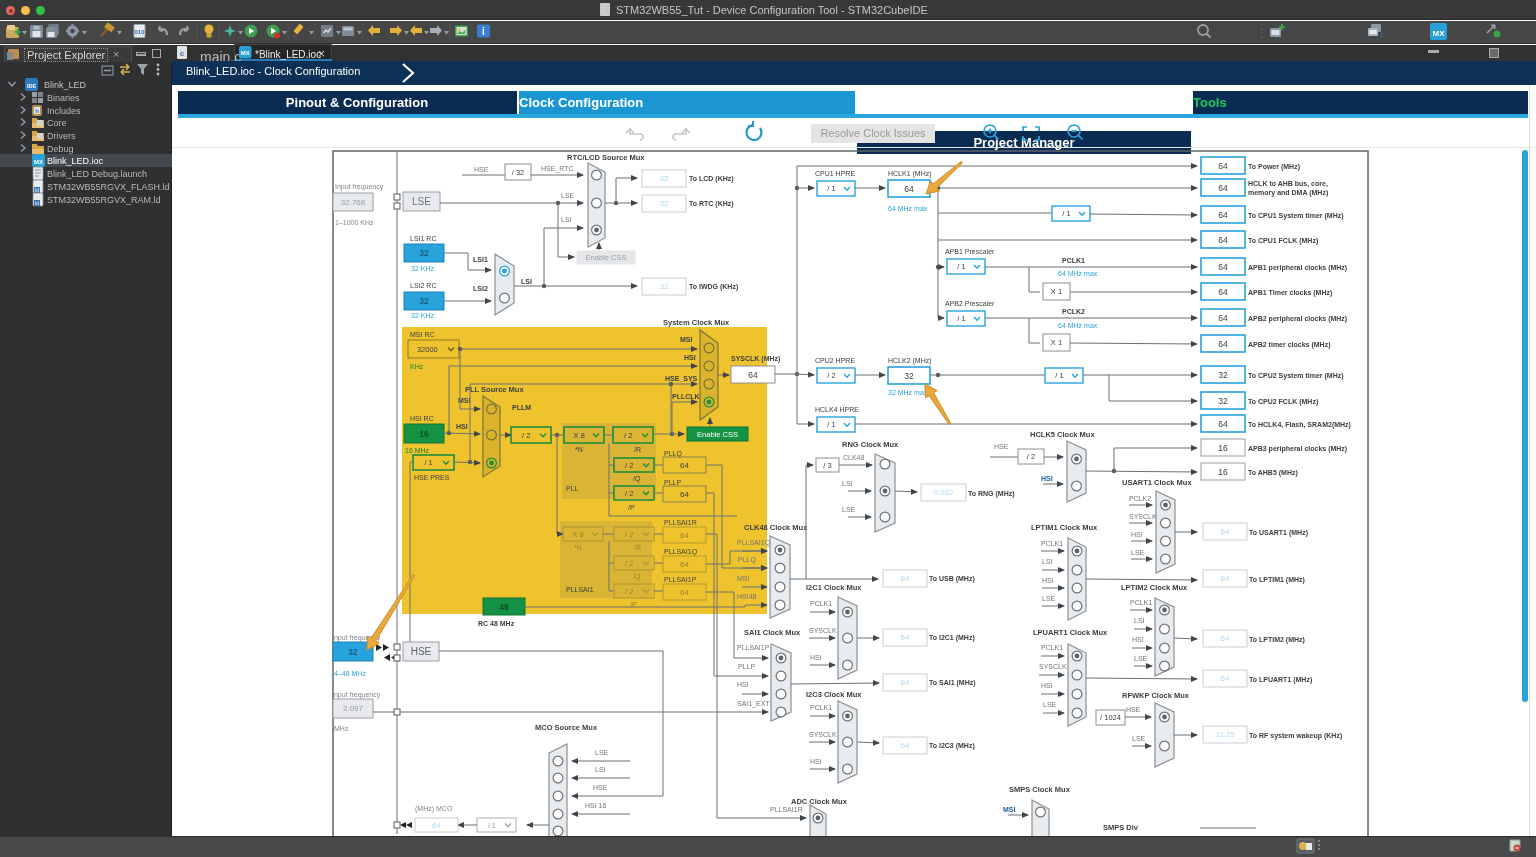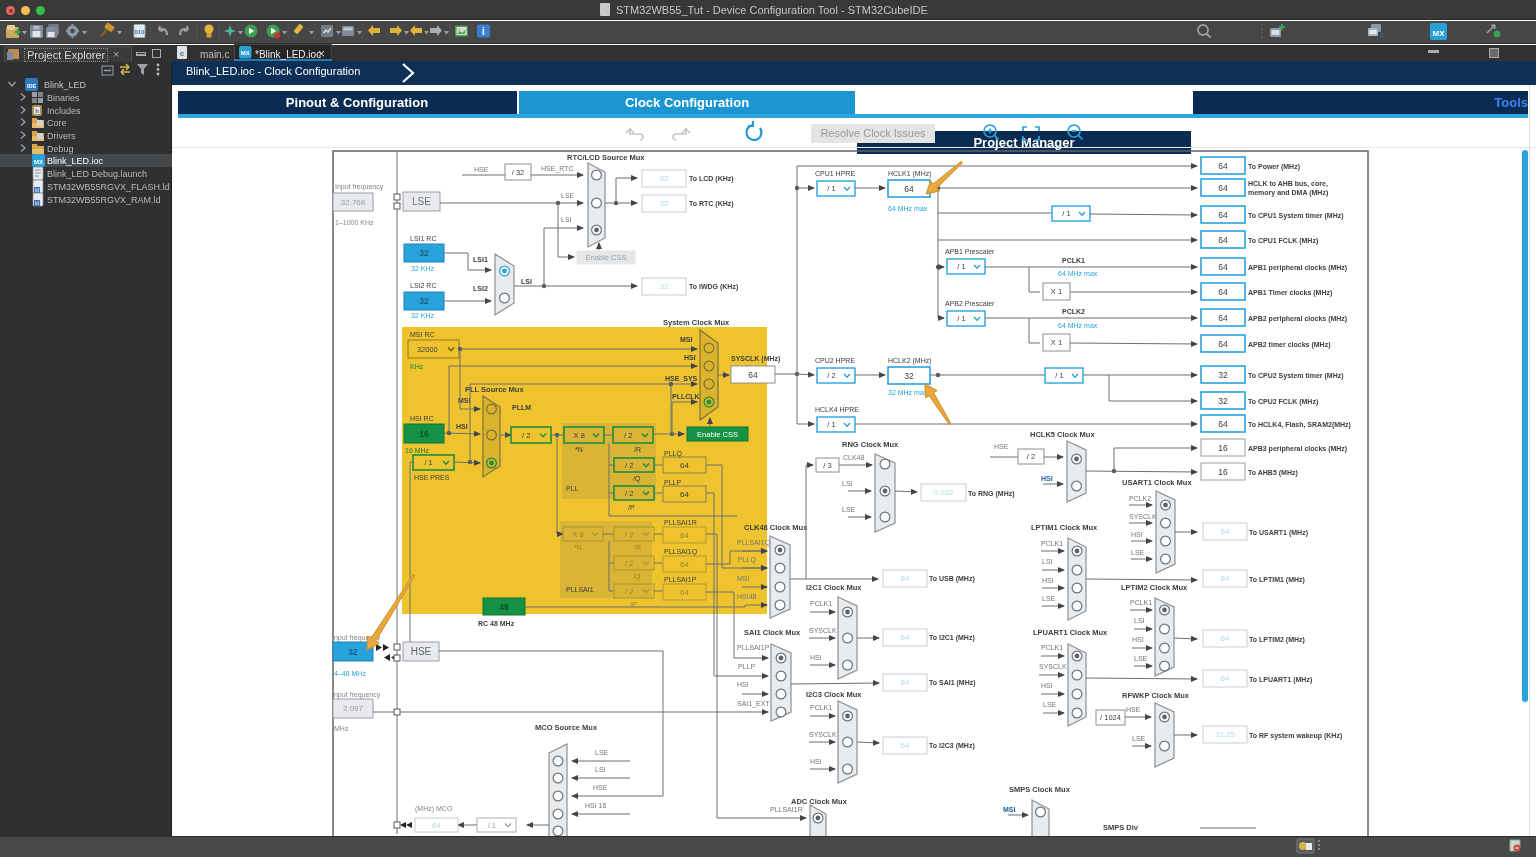--- a/index.html
+++ b/index.html
@@ -93,42 +93,42 @@
     <text x="37" y="205" font-size="5" fill="#fff" text-anchor="middle">ld</text>
 <text x="47" y="202.5" font-size="9" fill="#b9b9b9">STM32WB55RGVX_RAM.ld</text>
   </svg>
 
 <div class="abs" style="left:234px;top:44px;width:98px;height:17px;background:#262626;border:1px solid #454545;border-bottom:none;"></div>
 <div class="abs" style="left:234px;top:59px;width:98px;height:2.5px;background:#2a7ab8;"></div>
 <svg class="abs" style="left:176px;top:46px;" width="80" height="14">
     <rect x="1" y="0" width="10" height="13" rx="1" fill="#dfe3e6"></rect>
     <text x="6" y="10" font-size="8" fill="#4a6f9e" text-anchor="middle" font-weight="bold">c</text>
   </svg>
-<div class="abs" style="left:191px;top:49px;font-size:10px;color:#bdbdbd;padding-left:9px;">main.c</div>
+<div class="abs" style="left:191px;top:49px;font-size:14px;color:#bdbdbd;padding-left:9px;">main.c</div>
 <svg class="abs" style="left:239px;top:46px;" width="14" height="13">
     <rect width="12.5" height="12.5" rx="2" fill="#2aa0d8"></rect>
     <text x="6.2" y="9" font-size="6" fill="#fff" text-anchor="middle" font-weight="bold">MX</text>
   </svg>
 <div class="abs" style="left:255px;top:49px;font-size:10px;color:#ededed;">*Blink_LED.ioc</div>
 <div class="abs" style="left:318px;top:47px;font-size:12px;color:#cfcfcf;">×</div>
 <div class="abs" style="left:1428px;top:50px;width:11px;height:3px;background:#ababab;"></div>
 <div class="abs" style="left:1489px;top:48px;width:10px;height:10px;border:1.5px solid #ababab;background:#6a6a6a;"></div>
 
 <div class="abs" style="left:172px;top:61px;width:1364px;height:24px;background:#0d3156;"></div>
 <div class="abs" style="left:186px;top:65px;font-size:11px;font-weight:normal;color:#fff;">Blink_LED.ioc - Clock Configuration</div>
 <svg class="abs" style="left:399px;top:63px;" width="22" height="20">
     <path d="M4,1 L14,10 L4,19" fill="none" stroke="#fff" stroke-width="2.2"></path>
   </svg>
 
 <div class="abs" style="left:172px;top:85px;width:1364px;height:751px;background:#fff;"></div>
 
 <div class="abs" style="left:178px;top:91px;width:339px;height:23px;background:#0b2c52;color:#fff;font-size:13px;font-weight:bold;text-align:center;line-height:23px;padding-left:19px;">Pinout &amp; Configuration</div>
-<div class="abs" style="left:519px;top:91px;width:336px;height:23px;background:#1b96d2;color:#fff;font-size:13px;font-weight:bold;text-align:center;line-height:23px;">Clock Configuration</div>
+<div class="abs" style="left:519px;top:91px;width:336px;height:23px;background:#1b96d2;color:#fff;font-size:13px;font-weight:bold;text-align:left;line-height:23px;">Clock Configuration</div>
 <div class="abs" style="left:857px;top:91px;width:334px;height:23px;background:#0b2c52;color:#fff;font-size:13px;font-weight:bold;text-align:center;line-height:23px;margin-top:40px;">Project Manager</div>
-<div class="abs" style="left:1193px;top:91px;width:335px;height:23px;background:#0b2c52;color:#3b82f6;font-size:13px;font-weight:bold;text-align:right;line-height:23px;">Tools</div>
+<div class="abs" style="left:1193px;top:91px;width:335px;height:23px;background:#0b2c52;color:#22c55e;font-size:13px;font-weight:bold;text-align:left;line-height:23px;">Tools</div>
 <div class="abs" style="left:178px;top:114px;width:1350px;height:4px;background:#2ca6de;"></div>
 
 <svg class="abs" style="left:0;top:0;" width="1536" height="150">
   <g stroke="#c3c7cb" stroke-width="1.6" fill="none">
     <path d="M630,128 v6 h10 c4,0 4,6 0,6"></path>
       <path d="M630,128 l-4,4 M630,128 l4,4" transform="translate(0,1)"></path>
   </g>
   <g stroke="#c3c7cb" stroke-width="1.6" fill="none">
     <path d="M686,128 v6 h-10 c-4,0 -4,6 0,6"></path>
       <path d="M686,128 l-4,4 M686,128 l4,4" transform="translate(0,1)"></path>

